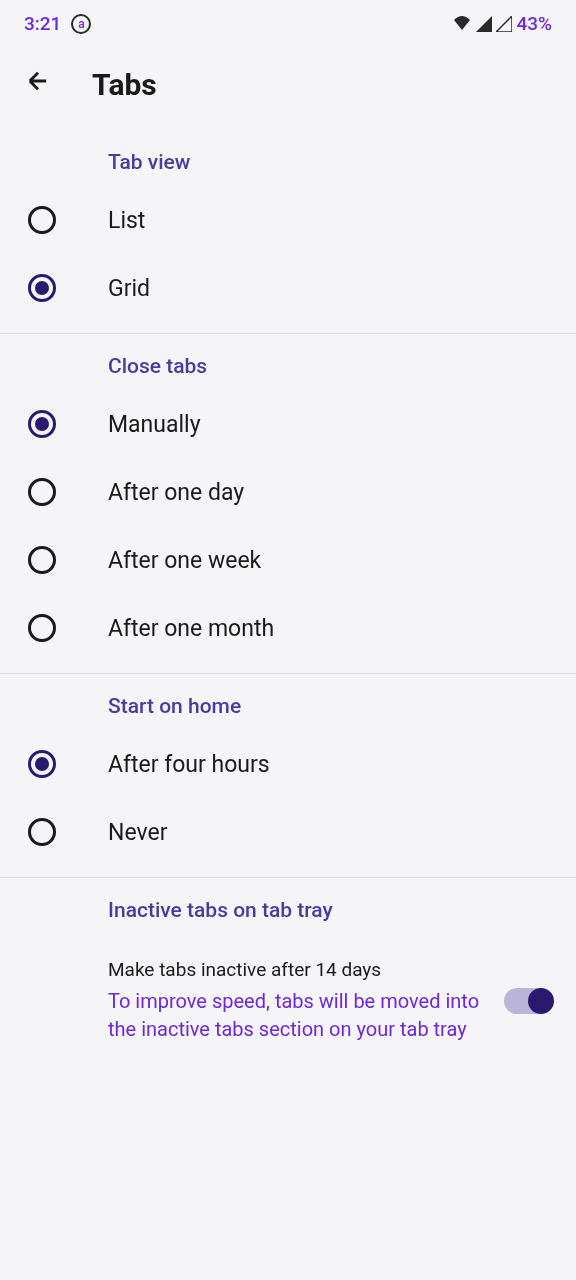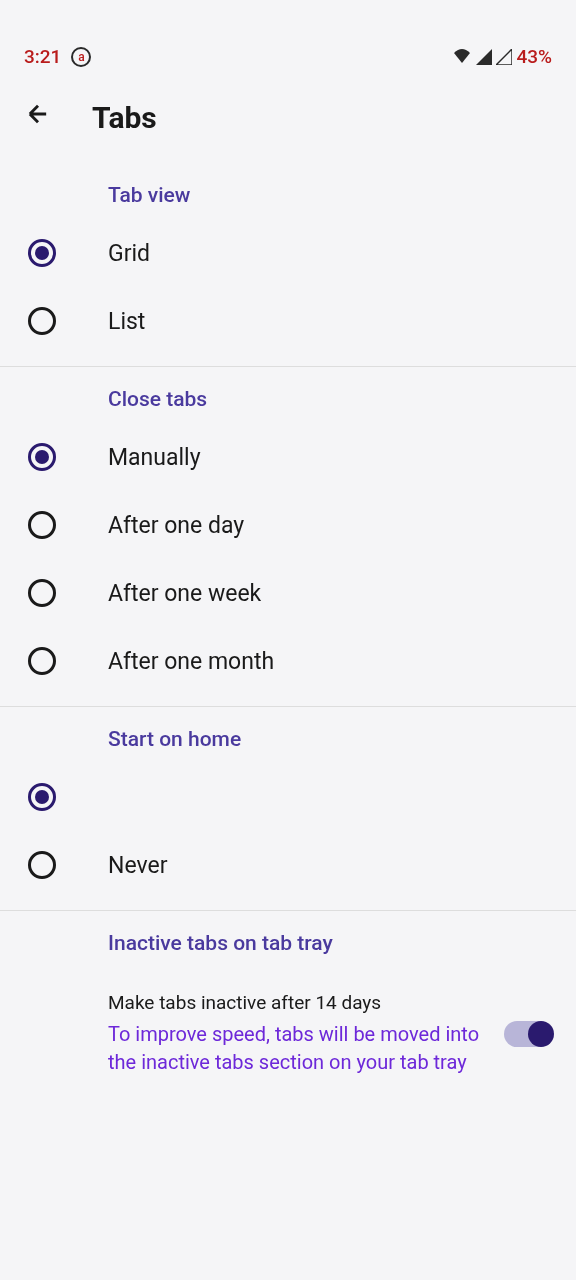--- a/index.html
+++ b/index.html
@@ -15,22 +15,21 @@
       color: #1a1a2e;
       overflow: hidden;
     }
     .status-bar {
       display: flex;
       justify-content: space-between;
       align-items: center;
       padding: 12px 24px 8px 24px;
       font-size: 19px;
       font-weight: 500;
-      color: #b91c1c;
-      margin-top: 33px;
+      color: #6d28d9;
     }
     .status-left {
       display: flex;
       align-items: center;
       gap: 10px;
     }
     .status-right {
       display: flex;
       align-items: center;
       gap: 4px;
@@ -184,29 +183,29 @@
     <svg width="28" height="28" viewBox="0 0 24 24" fill="none" stroke="#1a1a1a" stroke-width="2.5">
       <path d="M19 12H5M5 12L12 5M5 12L12 19"></path>
     </svg>
   </span>
   <h1 class="page-title">Tabs</h1>
 </div>
 
 <div class="section">
   <div class="section-title">Tab view</div>
   <div class="option-row">
+    <div class="radio"></div>
+    <span class="option-label">List</span>
+  </div>
+  <div class="option-row">
     <div class="radio selected">
         <div class="radio-dot"></div>
       </div>
     <span class="option-label">Grid</span>
   </div>
-  <div class="option-row">
-    <div class="radio"></div>
-    <span class="option-label">List</span>
-  </div>
 </div>
 
 <div class="section">
   <div class="section-title">Close tabs</div>
   <div class="option-row">
     <div class="radio selected">
         <div class="radio-dot"></div>
       </div>
     <span class="option-label">Manually</span>
   </div>
@@ -223,20 +222,21 @@
     <span class="option-label">After one month</span>
   </div>
 </div>
 
 <div class="section">
   <div class="section-title">Start on home</div>
   <div class="option-row">
     <div class="radio selected">
         <div class="radio-dot"></div>
       </div>
+    <span class="option-label">After four hours</span>
   </div>
   <div class="option-row">
     <div class="radio"></div>
     <span class="option-label">Never</span>
   </div>
 </div>
 
 <div class="section">
   <div class="section-title">Inactive tabs on tab tray</div>
   <div class="toggle-row">

